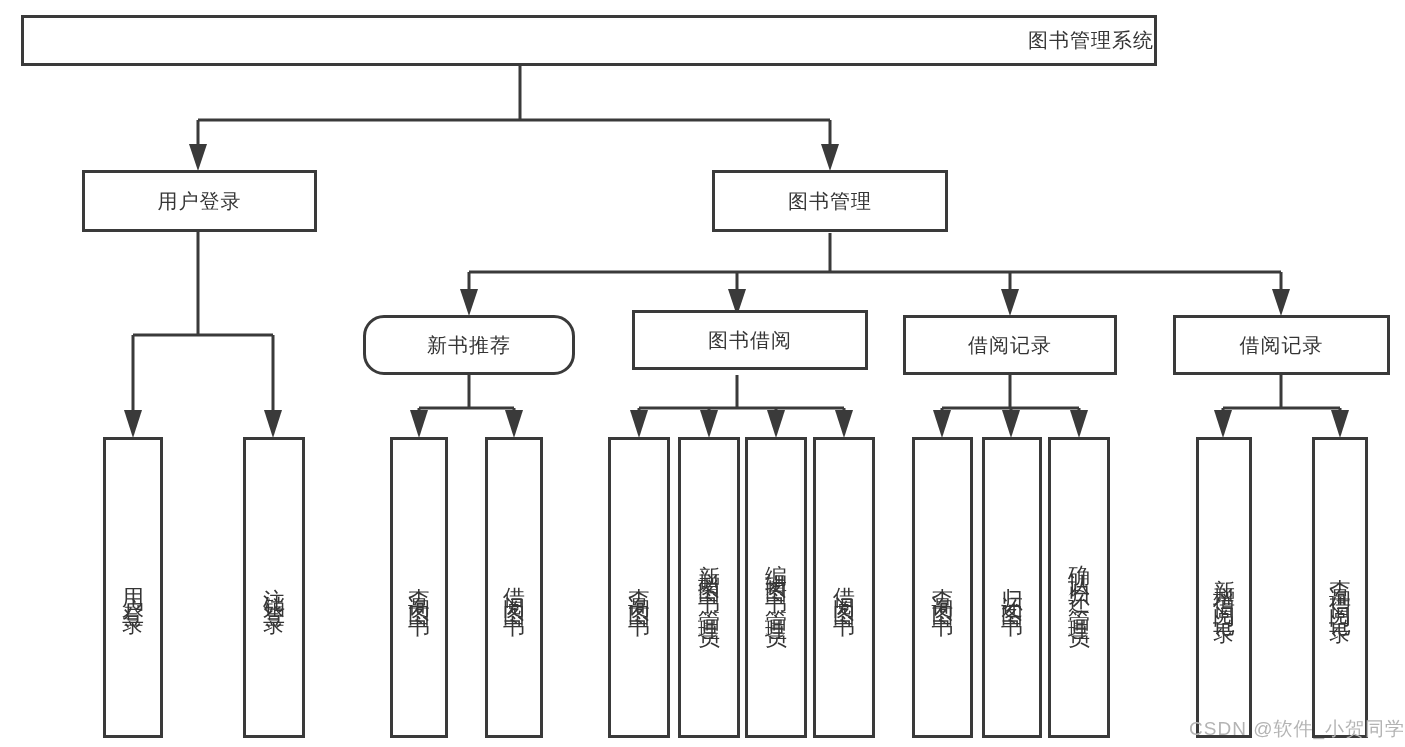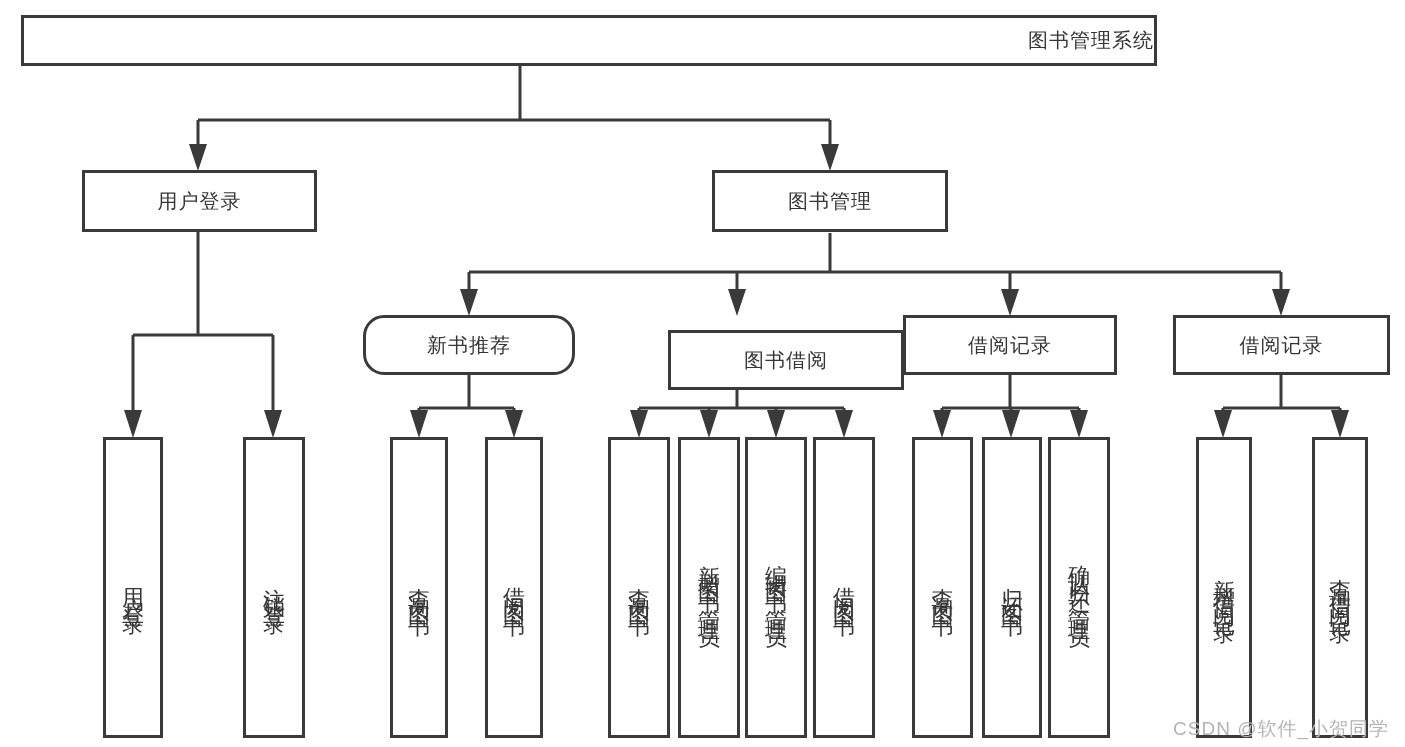--- a/index.html
+++ b/index.html
@@ -44,21 +44,21 @@
     writing-mode: vertical-rl;
     text-orientation: mixed;
     font-size: 22px;
     letter-spacing: 9px;
     line-height: 1;
     white-space: nowrap;
   }
   .watermark {
     position: absolute;
     top: 716px;
-    right: 16px;
+    right: 0;
     font-size: 19px;
     color: #b4b4b4;
     letter-spacing: 1px;
     white-space: nowrap;
     z-index: 5;
   }
 </style>
 </head>
 <body>
 
@@ -135,21 +135,21 @@
   <div class="box" style="left:82px; top:170px; width:235px; height:62px;">
     <span class="hlabel">用户登录</span>
   </div>
   <div class="box" style="left:712px; top:170px; width:236px; height:62px;">
     <span class="hlabel">图书管理</span>
   </div>
 
   <div class="box" style="left:363px; top:315px; width:212px; height:60px;border-radius:21px;">
     <span class="hlabel">新书推荐</span>
   </div>
-  <div class="box" style="left:632px; top:330px; width:236px; height:60px;margin-left:36px;">
+  <div class="box" style="left:632px; top:310px; width:236px; height:60px;">
     <span class="hlabel">图书借阅</span>
   </div>
   <div class="box" style="left:903px; top:315px; width:214px; height:60px;">
     <span class="hlabel">借阅记录</span>
   </div>
   <div class="box" style="left:1173px; top:315px; width:217px; height:60px;">
     <span class="hlabel">借阅记录</span>
   </div>
 
   <div class="box leaf" style="left:103px; width:60px;">

